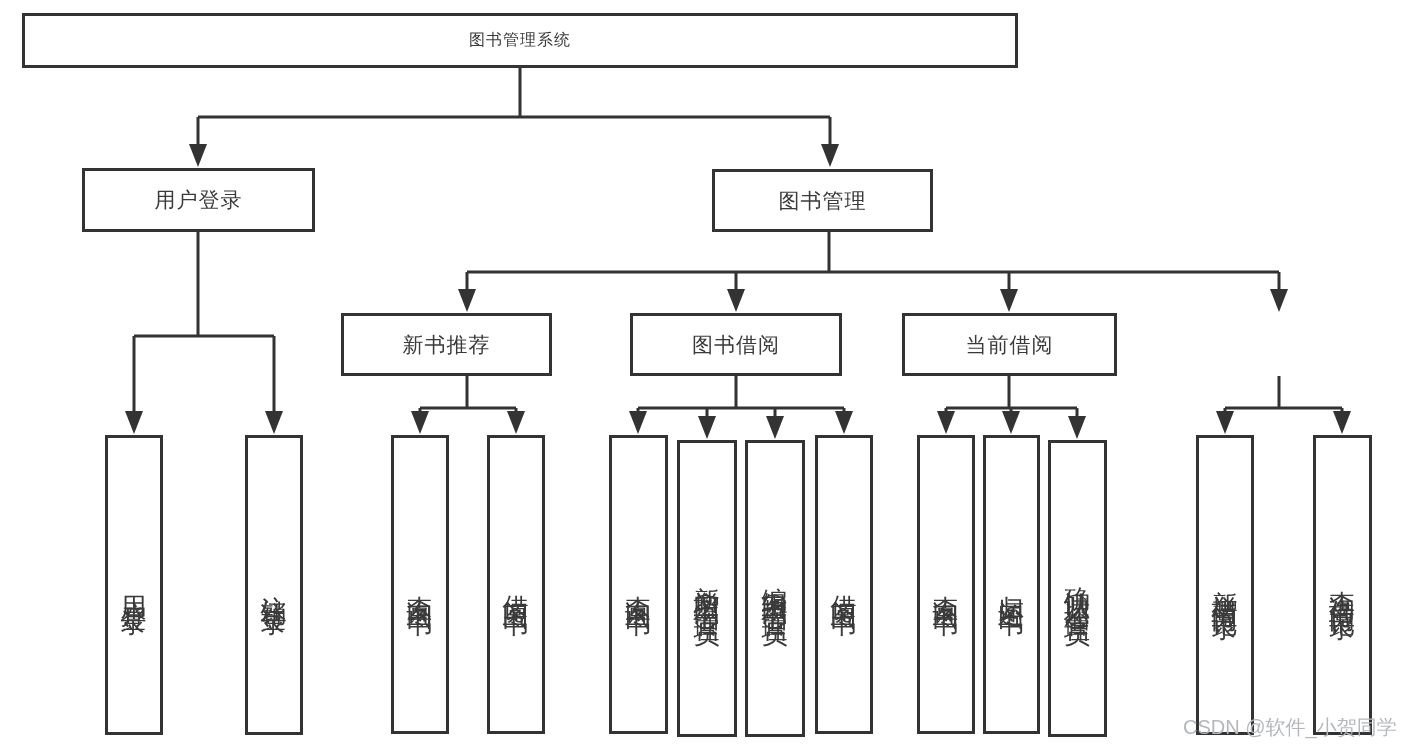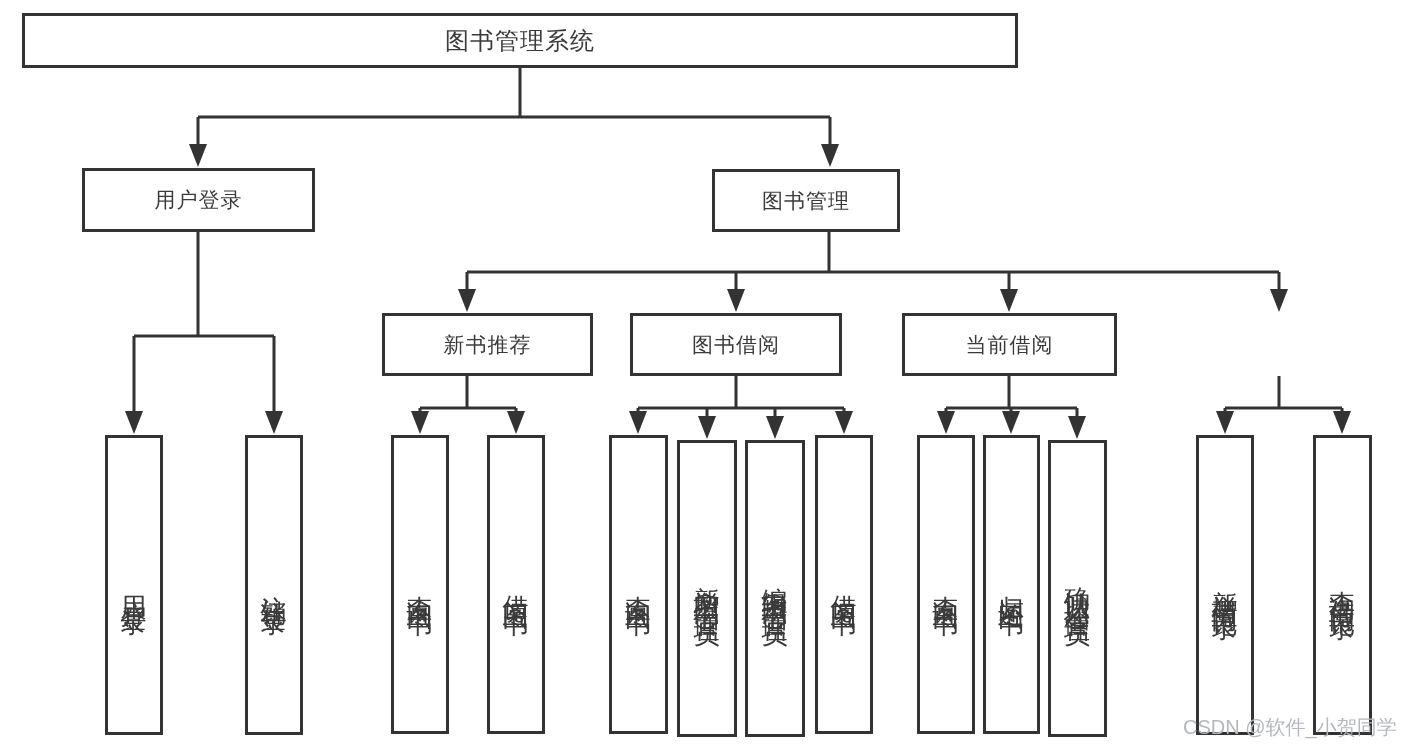--- a/index.html
+++ b/index.html
@@ -24,21 +24,21 @@
     display: flex;
     align-items: center;
     justify-content: center;
     color: #3a3a3a;
   }
   .h-label {
     font-size: 21px;
     letter-spacing: 1px;
     white-space: nowrap;
   }
-  .root .h-label { font-size: 24px; }
+  .root .h-label { font-size: 16px; }
   .v-label {
     writing-mode: vertical-rl;
     text-orientation: mixed;
     font-size: 26px;
     letter-spacing: 5px;
     line-height: 1;
     white-space: nowrap;
   }
   .watermark {
     position: absolute;
@@ -86,25 +86,25 @@
     </g>
   </svg>
 
   <div class="node root" style="left:22px; top:13px; width:996px; height:55px;">
     <span class="h-label">图书管理系统</span>
   </div>
 
   <div class="node" style="left:82px; top:168px; width:233px; height:64px;">
     <span class="h-label">用户登录</span>
   </div>
-  <div class="node" style="left:712px; top:169px; width:188px; height:63px;align-items:center;">
+  <div class="node" style="left:712px; top:169px; width:221px; height:63px;align-items:center;">
     <span class="h-label">图书管理</span>
   </div>
 
-  <div class="node" style="left:382px; top:313px; width:211px; height:63px;">
+  <div class="node" style="left:341px; top:313px; width:211px; height:63px;">
     <span class="h-label">新书推荐</span>
   </div>
   <div class="node" style="left:902px; top:313px; width:215px; height:63px;">
     <span class="h-label">当前借阅</span>
   </div>
   <div class="node" style="left:630px; top:313px; width:212px; height:63px;">
     <span class="h-label">图书借阅</span>
   </div>
 
   <div class="node leaf" style="left:105px; top:435px; width:58px; height:300px;">

